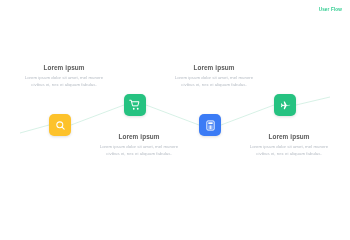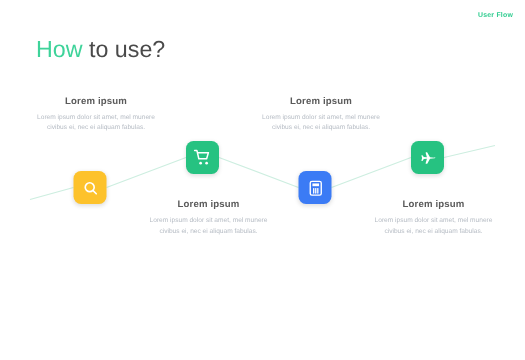--- a/index.html
+++ b/index.html
@@ -93,23 +93,20 @@
   .tb-3 { left: 96px;  top: 133px; }
   .tb-4 { left: 246px; top: 133px; }
 </style>
 </head>
 <body>
 
 <div class="slide">
 
   <div class="corner-label">User Flow</div>
 
-  <div class="title">
-    <span class="accent">How</span><span> to use?</span>
-  </div>
 
   <svg class="connectors" viewBox="0 0 350 197" width="350" height="197">
     <line x1="71" y1="125" x2="124" y2="105" stroke="#cdeee0" stroke-width="0.8"></line>
     <line x1="146" y1="105" x2="199" y2="125" stroke="#cdeee0" stroke-width="0.8"></line>
     <line x1="221" y1="125" x2="274" y2="105" stroke="#cdeee0" stroke-width="0.8"></line>
     <line x1="20" y1="133" x2="49" y2="125" stroke="#cdeee0" stroke-width="0.8"></line>
     <line x1="296" y1="105" x2="330" y2="97" stroke="#cdeee0" stroke-width="0.8"></line>
   </svg>
 
   <div class="node node-search">

